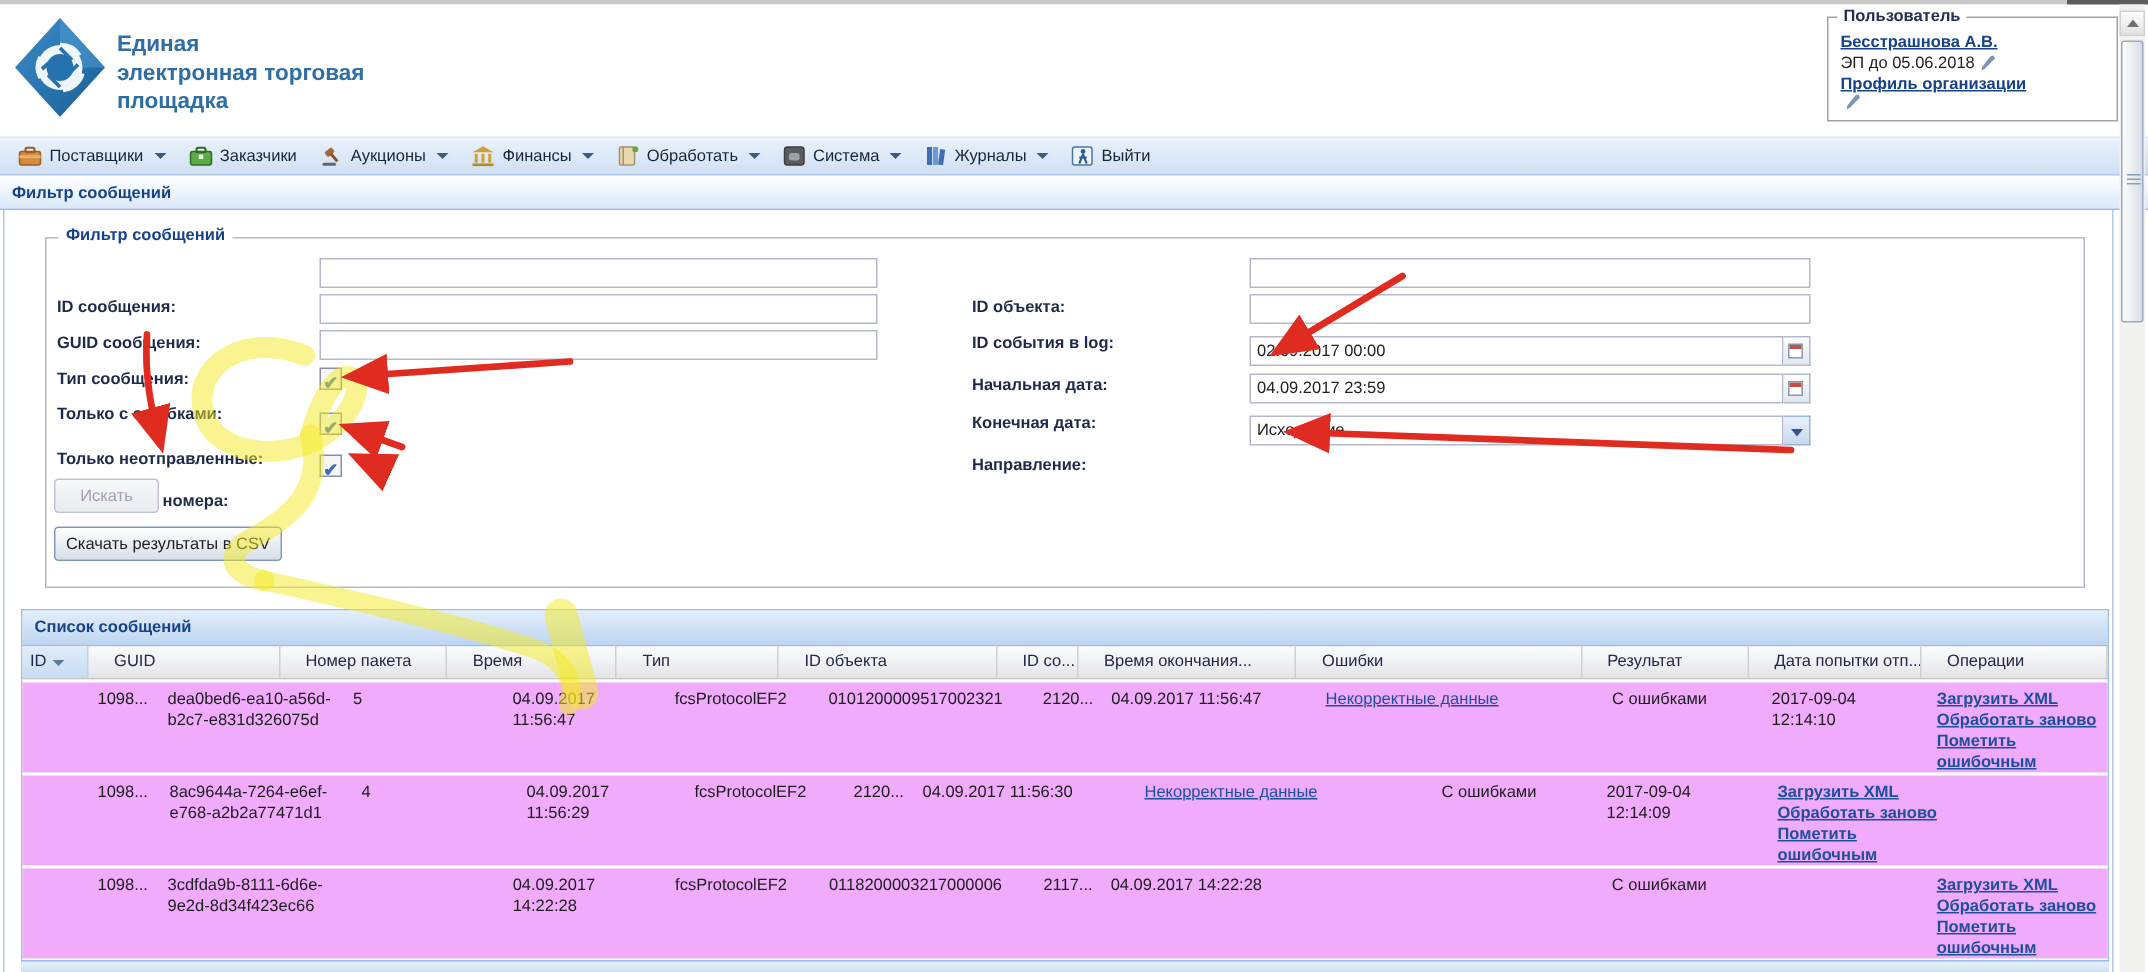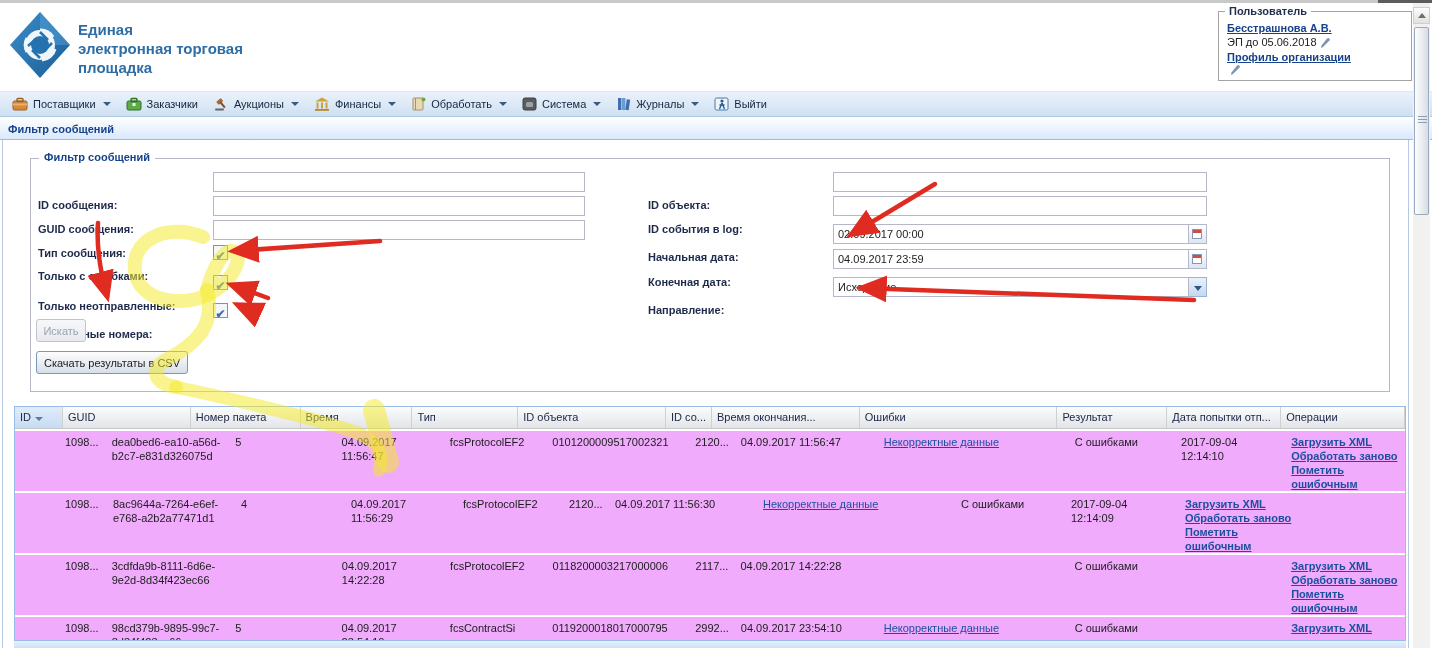--- a/index.html
+++ b/index.html
@@ -49,21 +49,21 @@
   .cb { position:absolute; width:15px; height:15px; border:1px solid #8a8fa0; background:#f5f6f8; cursor:pointer; text-align:center; }
   .cb span { color:#3f6eb5; font-size:12px; line-height:13px; font-weight:bold; }
   .btn { position:absolute; border:1px solid #7f97b5; border-radius:3px; background:linear-gradient(#fdfdfd,#d7dfe9);
     font-family:"Liberation Sans",sans-serif; font-size:11px; color:#222; cursor:pointer; }
   .btn.disabled { border-color:#bcc4cf; background:linear-gradient(#f7f8fa,#e8eaee); color:#9ba3b2; cursor:default; }
 
   
   .grid { position:absolute; left:14px; top:406px; width:1392px; height:242px; border:1px solid #99bbe8; border-bottom:none; }
   .grid-title { height:24px; background:linear-gradient(#e3eefb,#bdd4f0); border-bottom:1px solid #99bbe8;
     color:#15428b; font-weight:bold; font-size:11px; padding:5px 0 0 8px; }
-  .ghead { display:flex; height:22px; background:linear-gradient(#fbfcfd,#e2e4e8); border-bottom:1px solid #c5c5c5; }
+  .ghead { display:flex; height:22px; background:linear-gradient(#fbfcfd,#e2e4e8); border-bottom:1px solid #c5c5c5;gap:12px; }
   .ghead .hc { font-size:11px; color:#20294a; padding:4px 5px 0 5px; border-right:1px solid #d0d0d0; white-space:nowrap; overflow:hidden; cursor:pointer; position:relative; }
   .ghead .hc.sorted { background:linear-gradient(#e0ecf9,#c6dcf3); }
   .sort-arrow { display:inline-block; width:0; height:0; border-left:4px solid transparent; border-right:4px solid transparent; border-top:4px solid #5b7ba1; margin-left:4px; }
   .gbody { background:#fff; }
   .grow { display:flex; background:#f0abfc; border-top:2px solid #ffffff; min-height:58px;padding-left:44px; }
   .grow .gc { font-size:11px; color:#1c1c1c; padding:4px 6px 0 6px; word-wrap:break-word; overflow-wrap:break-word; line-height:14px; }
   .gc a { color:#1e4e9e; text-decoration:underline; cursor:pointer; display:inline; }
   .ops a { display:inline;font-weight:bold; }
   
   .c1{width:48px}.c2{width:128px}.c3{width:110px}.c4{width:112px}.c5{width:106px}.c6{width:148px}
@@ -223,21 +223,21 @@
   <div class="flabel" style="left:38px;top:224px">Тип сообщения:</div>
   <input class="tinput" style="left: 213px; top: 220px; width: 372px;" value="">
 
   <div class="flabel" style="left:38px;top:247px">Только с ошибками:</div>
   <div class="cb" style="left:213px;top:245px"><span>✔</span></div>
   <div class="flabel" style="left:38px;top:277px">Только неотправленные:</div>
   <div class="cb" style="left:213px;top:275px"><span>✔</span></div>
   <div class="flabel" style="left:38px;top:305px">Уникальные номера:</div>
   <div class="cb" style="left:213px;top:303px"><span>✔</span></div>
 
-  <button class="btn disabled" style="left:36px;top:319px;width:50px;height:23px">Искать</button>
+  <button class="btn disabled" style="left:36px;top:319px;width:70px;height:23px">Искать</button>
   <button class="btn" style="left:36px;top:351px;width:152px;height:23px">Скачать результаты в CSV</button>
 
   <div class="flabel" style="left:648px;top:176px">ID объекта:</div>
   <input class="tinput" style="left: 833px; top: 172px; width: 374px;" value="">
   <div class="flabel" style="left:648px;top:200px">ID события в log:</div>
   <input class="tinput" style="left: 833px; top: 196px; width: 374px;" value="">
 
   <div class="flabel" style="left:648px;top:228px">Начальная дата:</div>
   <input class="tinput" style="left: 833px; top: 224px; width: 356px;" value="02.09.2017 00:00">
   <div class="trigger" style="left:1189px;top:224px">
@@ -250,20 +250,21 @@
       <span class="cal-glyph"></span>
     </div>
 
   <div class="flabel" style="left:648px;top:281px">Направление:</div>
   <input class="tinput" style="left: 833px; top: 277px; width: 356px;" readonly="" value="Исходящие">
   <div class="trigger combo-trigger" style="left:1189px;top:277px">
       <span class="chev"></span>
     </div>
 
   <div class="grid">
+    <div class="grid-title">Список сообщений</div>
     <div class="ghead">
       <div class="hc c1 sorted"><span>ID</span><span class="sort-arrow"></span></div>
       <div class="hc c2">GUID</div>
       <div class="hc c3">Номер пакета</div>
       <div class="hc c4">Время</div>
       <div class="hc c5">Тип</div>
       <div class="hc c6">ID объекта</div>
       <div class="hc c7">ID со...</div>
       <div class="hc c8">Время окончания...</div>
       <div class="hc c9">Ошибки</div>

